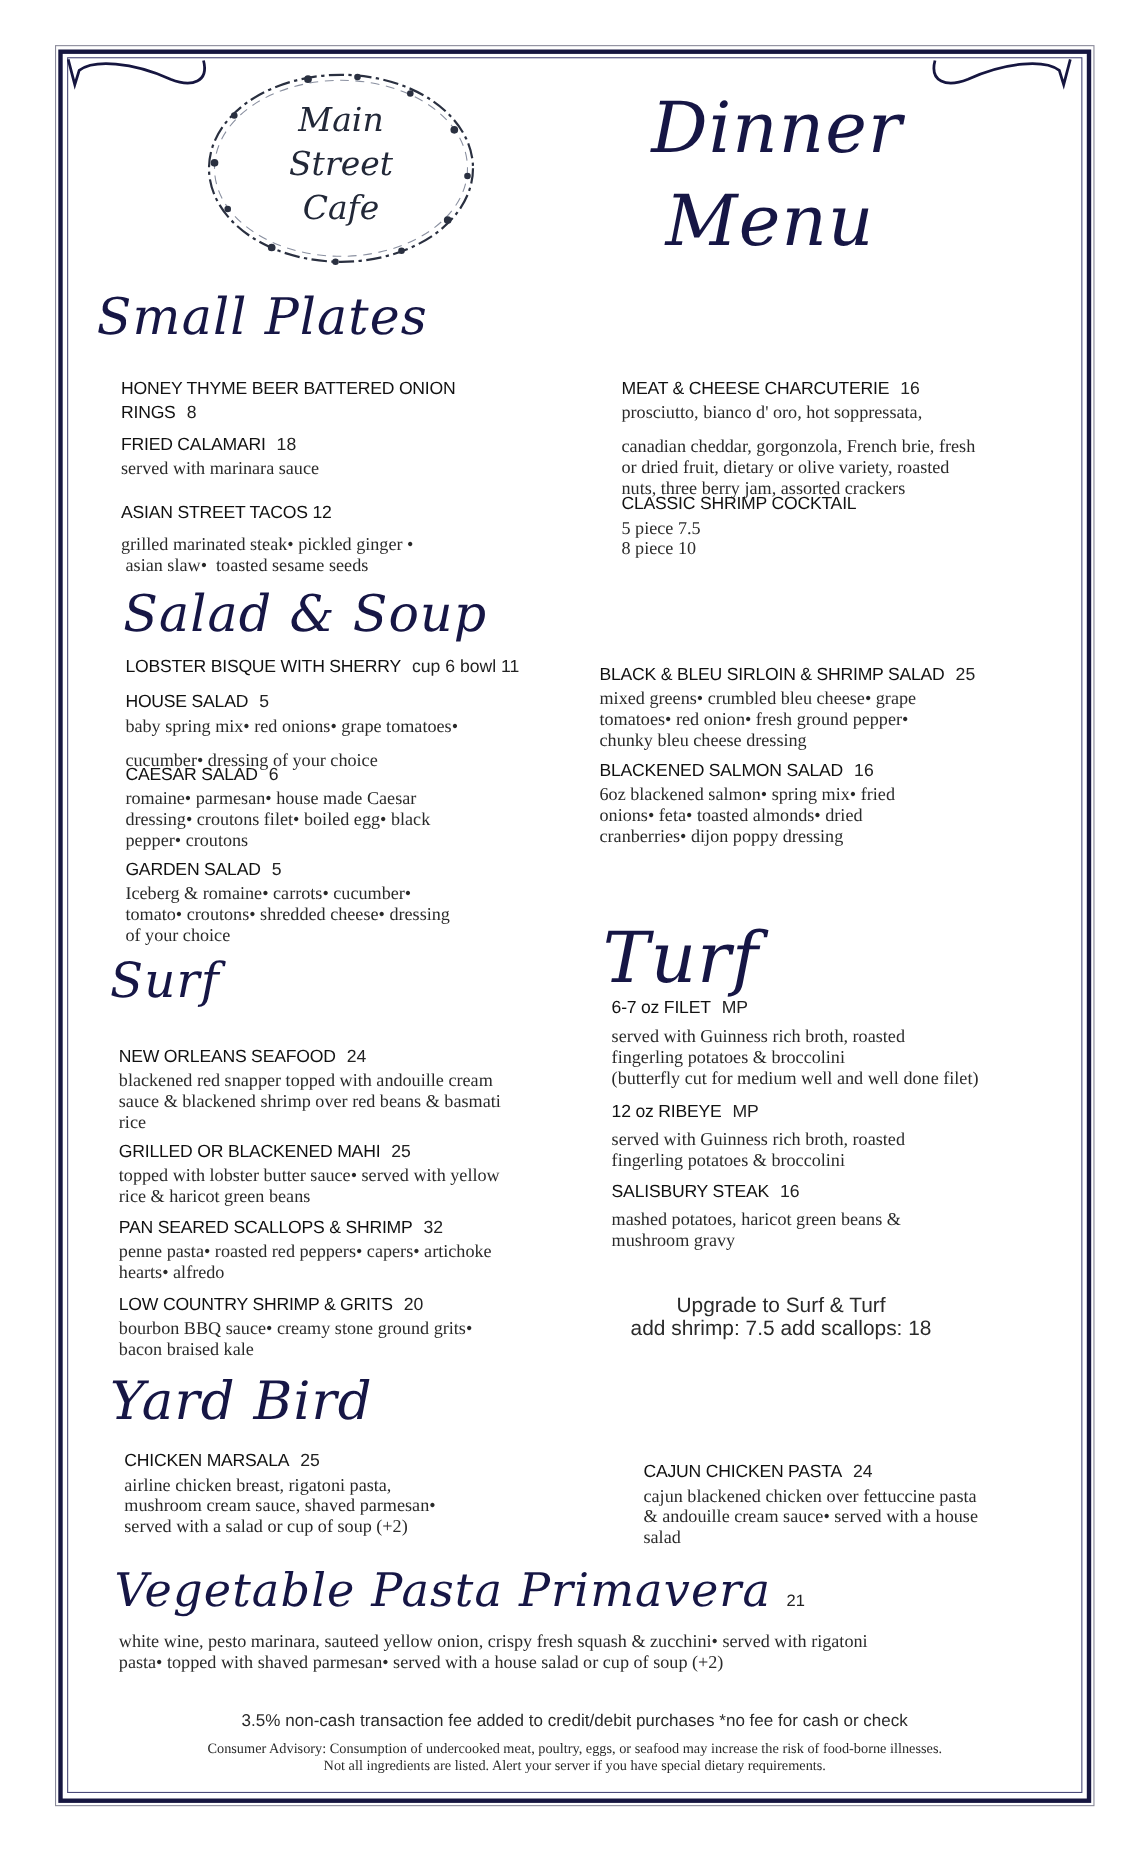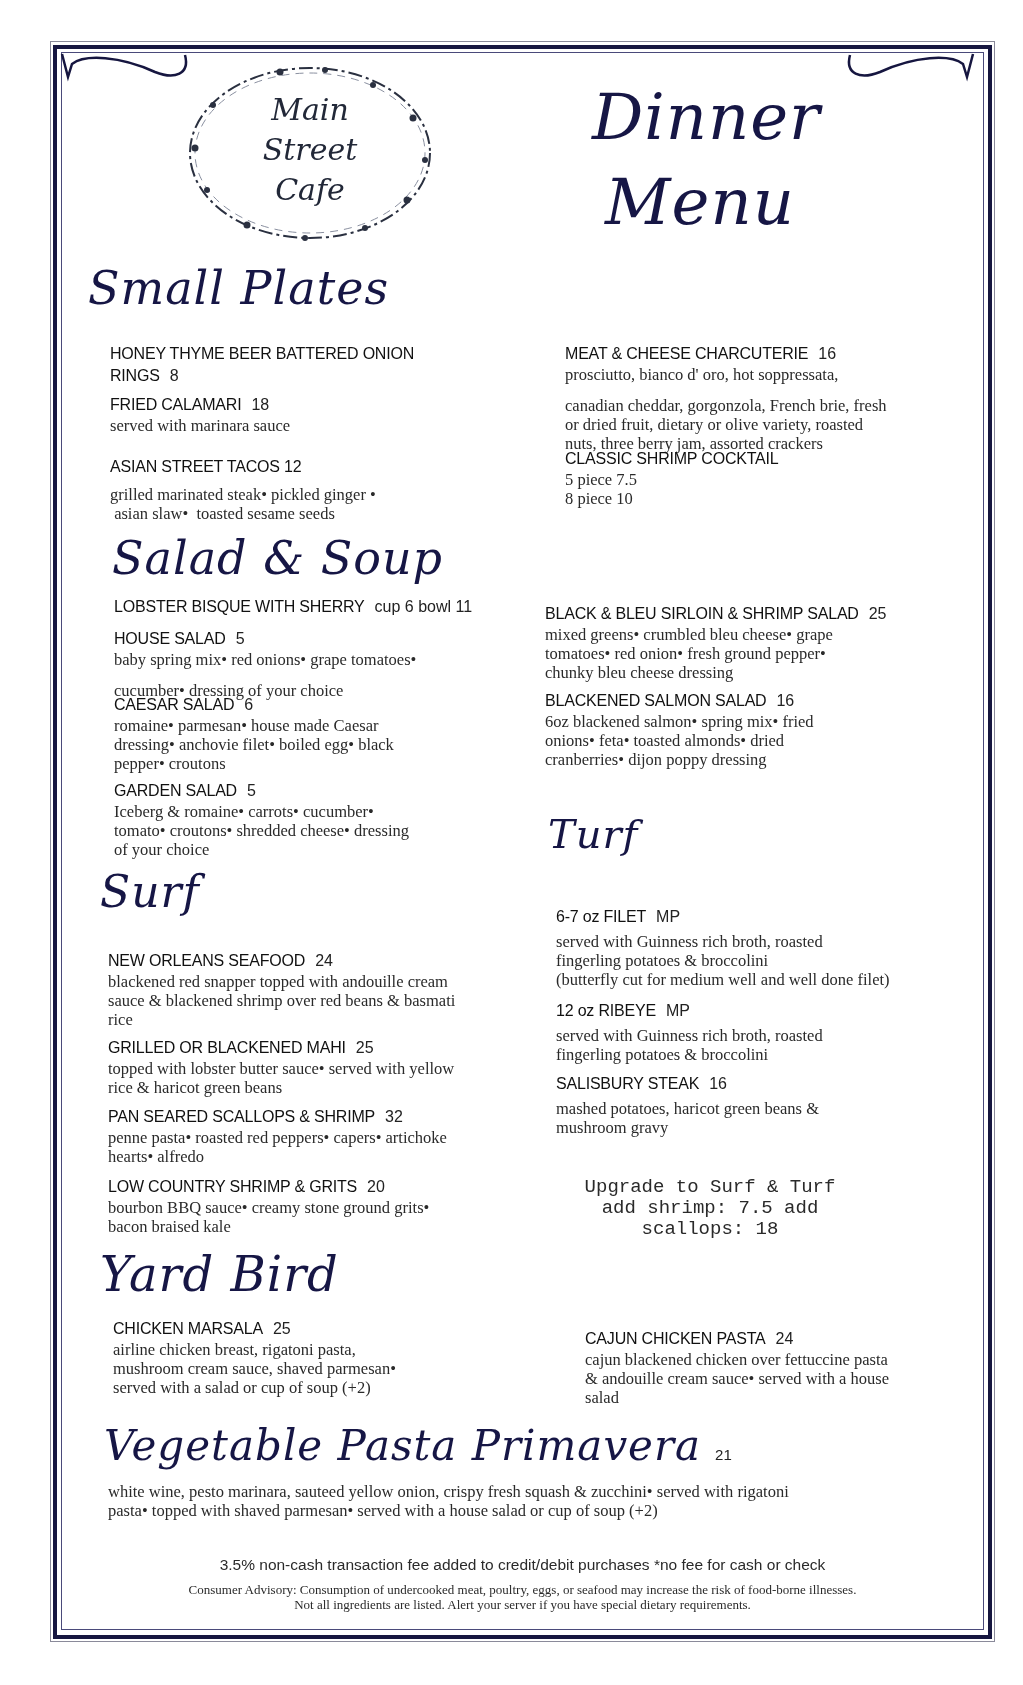--- a/index.html
+++ b/index.html
@@ -13,21 +13,21 @@
   
   .script { font-family: "DejaVu Serif", serif; font-style: italic; color: #161645; font-weight: normal; letter-spacing: 1px; white-space: nowrap; }
   .h-section { font-size: 46px; line-height: 1; }
   .h-title { font-size: 64px; line-height: 1; }
   
   .item { position: absolute; }
   .name { font-family: "Liberation Sans", sans-serif; font-size: 16px; color: #111; letter-spacing: -0.2px; }
   .price { font-family: Liberation Sans, sans-serif; font-size: 16px; color: #222; margin-left: 10px; }
   .desc { font-family: "Liberation Serif", serif; font-size: 16.5px; color: #2a2a2a; line-height: 19px; margin-top: 2px; }
   .centered { text-align: center; }
-  .upgrade { font-family: Liberation Mono, monospace; font-size: 19px; color: #2a2a2a; line-height: 21px; }
+  .upgrade { font-family: Liberation Sans, sans-serif; font-size: 19px; color: #2a2a2a; line-height: 21px; }
   .fee { font-family: "Liberation Sans", sans-serif; font-size: 15.5px; color: #2a2a2a; }
   .advisory { font-family: "Liberation Serif", serif; font-size: 13px; color: #2a2a2a; line-height: 15px; }
   .logo { position: absolute; left: 185px; top: 60px; width: 250px; height: 185px; }
   .logo-text { position: absolute; left: 0; width: 100%; text-align: center; font-family: "DejaVu Serif", serif; font-style: italic; color: #222838; font-size: 30px; line-height: 40px; }
 </style>
 </head>
 <body>
 
 <div class="frame-outer"></div>
 <div class="frame-thick"></div>
@@ -101,21 +101,21 @@
   <div><span class="name">LOBSTER BISQUE WITH SHERRY</span><span class="price">cup 6  bowl 11</span></div>
 </div>
 <div class="item" style="left:114px;top:630px">
   <div><span class="name">HOUSE SALAD</span><span class="price">5</span></div>
   <div class="desc">baby spring mix• red onions• grape tomatoes•</div>
   <div class="desc" style="margin-top:12px">cucumber• dressing of your choice</div>
 </div>
 <div class="item" style="left:114px;top:696px">
   <div><span class="name">CAESAR SALAD</span><span class="price">6</span></div>
   <div class="desc">romaine• parmesan• house made Caesar</div>
-  <div class="desc" style="margin-top:0">dressing• anchovie filet• boiled egg• black</div>
+  <div class="desc" style="margin-top:0">dressing• croutons filet• boiled egg• black</div>
   <div class="desc" style="margin-top:0">pepper• croutons</div>
 </div>
 <div class="item" style="left:114px;top:782px">
   <div><span class="name">GARDEN SALAD</span><span class="price">5</span></div>
   <div class="desc">Iceberg &amp; romaine• carrots• cucumber•</div>
   <div class="desc" style="margin-top:0">tomato• croutons• shredded cheese• dressing</div>
   <div class="desc" style="margin-top:0">of your choice</div>
 </div>
 <div class="item" style="left:545px;top:605px">
   <div><span class="name">BLACK &amp; BLEU SIRLOIN &amp; SHRIMP SALAD</span><span class="price">25</span></div>
@@ -123,21 +123,21 @@
   <div class="desc" style="margin-top:0">tomatoes• red onion• fresh ground pepper•</div>
   <div class="desc" style="margin-top:0">chunky bleu cheese dressing</div>
 </div>
 <div class="item" style="left:545px;top:692px">
   <div><span class="name">BLACKENED SALMON SALAD</span><span class="price">16</span></div>
   <div class="desc">6oz blackened salmon• spring mix• fried</div>
   <div class="desc" style="margin-top:0">onions• feta• toasted almonds• dried</div>
   <div class="desc" style="margin-top:0">cranberries• dijon poppy dressing</div>
 </div>
 
-<div class="abs script h-section" style="left:548px;top:814px;font-size:40px">Turf</div>
+<div class="abs script h-section" style="left:548px;top:840px;font-size:64px">Turf</div>
 
 <div class="item" style="left:556px;top:908px">
   <div><span class="name">6-7 oz FILET</span><span class="price">MP</span></div>
   <div class="desc" style="margin-top:6px">served with Guinness rich broth, roasted</div>
   <div class="desc" style="margin-top:0">fingerling potatoes &amp; broccolini</div>
   <div class="desc" style="margin-top:0">(butterfly cut for medium well and well done filet)</div>
 </div>
 <div class="item" style="left:556px;top:1002px">
   <div><span class="name">12 oz RIBEYE</span><span class="price">MP</span></div>
   <div class="desc" style="margin-top:6px">served with Guinness rich broth, roasted</div>

